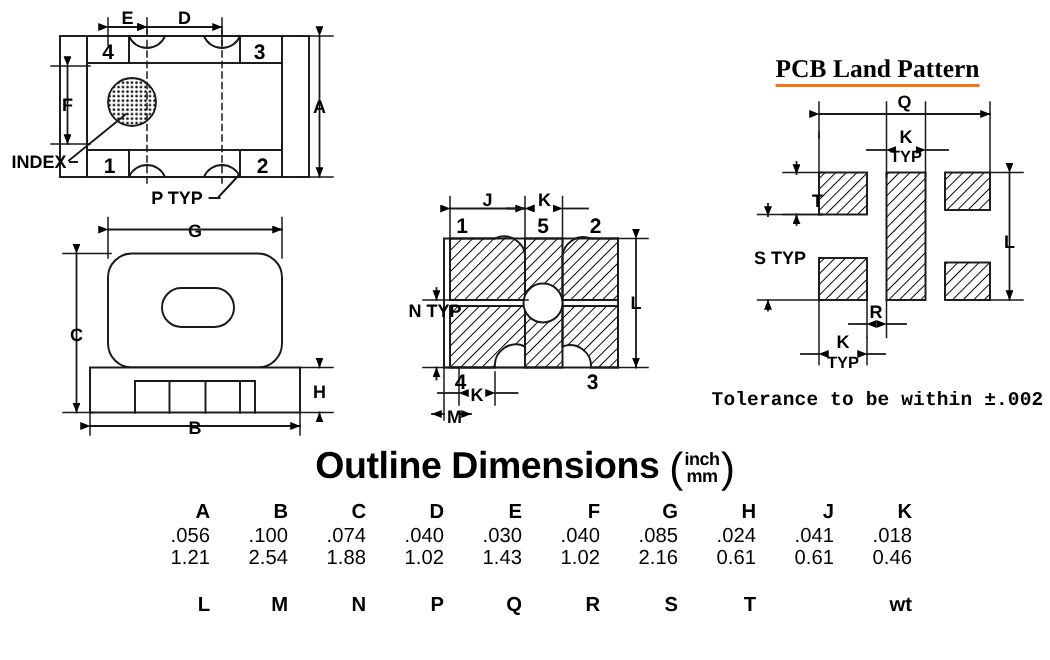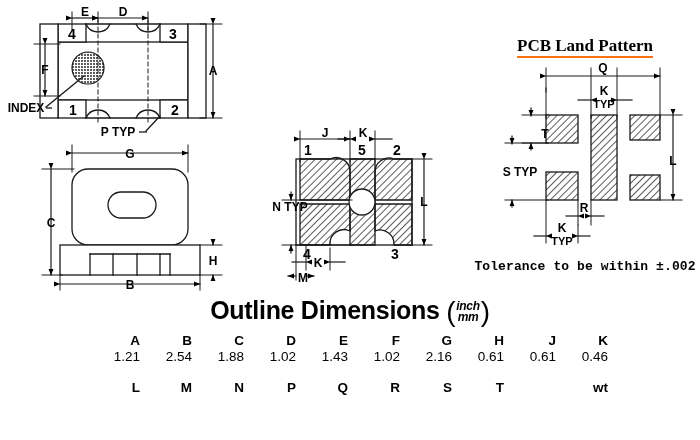--- a/index.html
+++ b/index.html
@@ -14,21 +14,21 @@
   .lbl{font-family:"Liberation Sans", sans-serif;font-weight:bold;}
   
   .dimtitle{
     position:absolute;left:0;right:0;top:296px;text-align:center;
     font-family:"Liberation Sans", sans-serif;
     font-weight:bold;font-size:25px;letter-spacing:-0.3px;
     white-space:nowrap;
   }
   .dimtitle .unit{
     display:inline-block;vertical-align:middle;font-size:12px;line-height:11px;
-    text-align:center;font-weight:bold;margin:0 1px;font-style:italic;
+    text-align:center;font-weight:bold;margin:0 1px;
   }
   .paren{font-size:28px;font-weight:normal;vertical-align:middle;}
   .tblwrap{position:absolute;left:96px;top:333px;width:520px;}
   table.dims{border-collapse:collapse;width:100%;table-layout:fixed;}
   table.dims td{
     text-align:right;font-size:13.5px;font-family:"Liberation Sans", sans-serif;
     padding:0 8px 0 0;line-height:15.5px;height:15.5px;white-space:nowrap;
   }
   table.dims tr.hdr td{font-weight:bold;font-size:13.5px;}
   .spacer-row td{height:9px;line-height:9px;font-size:1px;}
@@ -308,20 +308,32 @@
         <td>C</td>
         <td>D</td>
         <td>E</td>
         <td>F</td>
         <td>G</td>
         <td>H</td>
         <td>J</td>
         <td>K</td>
       </tr>
       <tr>
+        <td>.056</td>
+        <td>.100</td>
+        <td>.074</td>
+        <td>.040</td>
+        <td>.030</td>
+        <td>.040</td>
+        <td>.085</td>
+        <td>.024</td>
+        <td>.041</td>
+        <td>.018</td>
+      </tr>
+      <tr>
         <td>1.21</td>
         <td>2.54</td>
         <td>1.88</td>
         <td>1.02</td>
         <td>1.43</td>
         <td>1.02</td>
         <td>2.16</td>
         <td>0.61</td>
         <td>0.61</td>
         <td>0.46</td>

